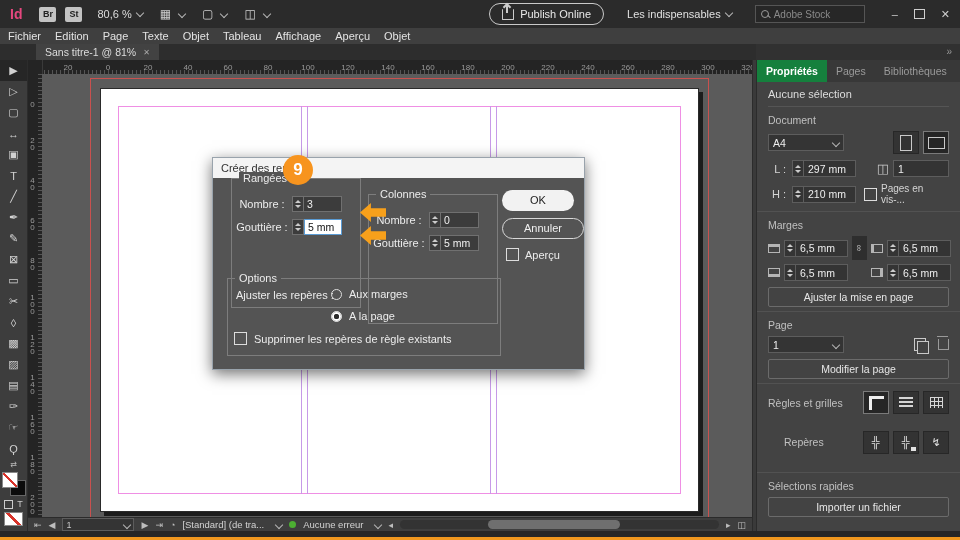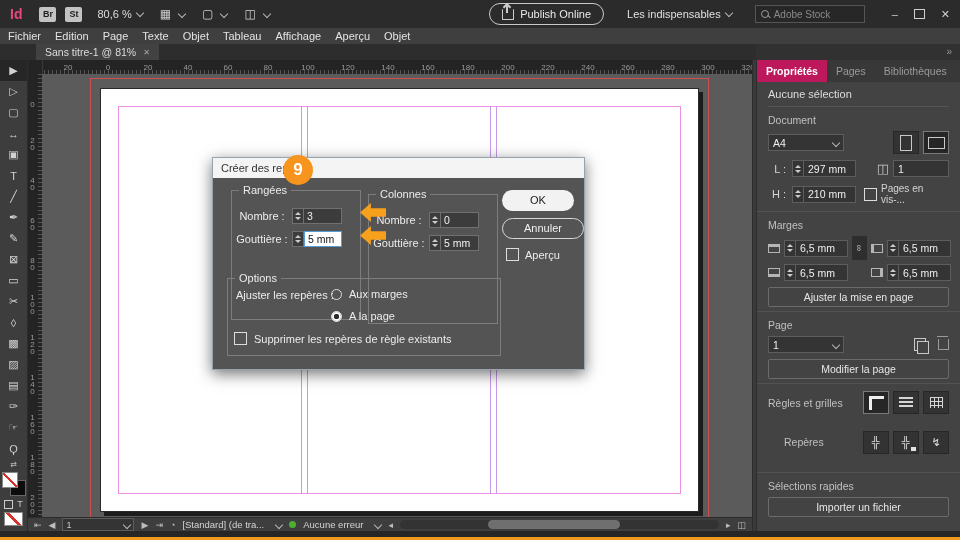--- a/index.html
+++ b/index.html
@@ -64,21 +64,21 @@
   .colguide{position:absolute;top:17px;bottom:17px;width:1px;background:#c79ae8;}
   
   #vscroll{position:absolute;left:752px;top:60px;width:14px;height:471px;background:#3a3a3a;border-left:1px solid #2c2c2c;box-sizing:border-box;color:#9a9a9a;font-size:8px;text-align:center;}
   #vscroll .sa{position:absolute;left:0;right:0;}
   
   #dialog{position:absolute;left:212px;top:157px;width:371px;height:211px;background:#545454;border:1px solid #99a3ac;box-shadow:0 4px 14px rgba(0,0,0,.55);z-index:40;}
   .dtitle{height:20px;background:#f4f4f4;color:#333;font-size:11px;line-height:20px;padding-left:8px;}
   .dbadge{position:absolute;left:70px;top:-3px;width:30px;height:30px;border-radius:50%;background:#f7941e;color:#fff;font-size:17px;font-weight:bold;display:flex;align-items:center;justify-content:center;z-index:5;}
   .dgroup{position:absolute;border:1px solid #7d7d7d;}
   .glegend{position:absolute;top:-7px;left:7px;background:#545454;padding:0 4px;color:#ececec;font-size:11px;}
-  .g-rows{left:18px;top:32px;width:128px;height:128px;}
+  .g-rows{left:18px;top:20px;width:128px;height:128px;}
   .g-cols{left:155px;top:36px;width:128px;height:128px;}
   .drow{position:absolute;left:2px;right:2px;height:16px;display:flex;align-items:center;}
   .drow.r1{top:17px}.drow.r2{top:40px}
   .drow label{flex:none;width:56px;text-align:center;color:#ececec;font-size:11px;margin-right:2px;}
   .stp{width:12px;height:16px;background:#3c3c3c;border:1px solid #707070;display:flex;flex-direction:column;align-items:center;justify-content:center;box-sizing:border-box;flex:none;}
   .stp .up{width:0;height:0;border:3px solid transparent;border-bottom:3px solid #ccc;margin-bottom:2px;}
   .stp .dn{width:0;height:0;border:3px solid transparent;border-top:3px solid #ccc;}
   .dfield{width:38px;height:16px;background:#3c3c3c;border:1px solid #707070;border-left:none;color:#f0f0f0;font-size:10.5px;line-height:14px;padding:0 3px;box-sizing:border-box;}
   .dfield.sel{background:#fff;color:#111;border:1px solid #5a9bd4;}
   .oarrow{position:absolute;width:26px;height:19px;background:#f7a01b;clip-path:polygon(0 50%,42% 0,42% 28%,100% 28%,100% 72%,42% 72%,42% 100%);z-index:6;}
@@ -92,21 +92,21 @@
   .radio{display:inline-block;width:11px;height:11px;border:1px solid #ddd;border-radius:50%;box-sizing:border-box;}
   .radio.sel{background:#fff;box-shadow:inset 0 0 0 2px #fff, inset 0 0 0 5px #333;}
   .radio.sel::after{content:'';display:block;width:5px;height:5px;background:#2b2b2b;border-radius:50%;margin:2px;}
   .opt1{position:absolute;left:103px;top:9px;display:flex;align-items:center;gap:7px;color:#ececec;}
   .opt2{position:absolute;left:103px;top:31px;display:flex;align-items:center;gap:7px;color:#ececec;justify-content:flex-end;}
   .optcb{position:absolute;left:6px;top:53px;display:flex;align-items:center;gap:7px;color:#ececec;}
   
   #rightpanel{position:absolute;left:756px;top:60px;width:204px;height:471px;background:#434343;border-left:1px solid #2c2c2c;box-sizing:border-box;}
   .ptabs{height:22px;background:#383838;display:flex;font-size:10.5px;}
   .ptab{padding:0 9px;display:flex;align-items:center;color:#9a9a9a;}
-  .ptab.active{background:#be185d;color:#fff;font-weight:bold;}
+  .ptab.active{background:#15803d;color:#fff;font-weight:bold;}
   .pbody{padding:0 11px;}
   .psel{line-height:24px;color:#ddd;border-bottom:1px solid #555;font-size:11px;}
   .plabel{color:#c0c0c0;font-size:10.5px;margin:7px 0 5px;}
   .prow{display:flex;align-items:center;margin-bottom:6px;gap:4px;}
   .pfield{background:#343434;border:1px solid #5d5d5d;color:#eee;font-size:10.5px;height:17px;display:flex;align-items:center;padding:0 4px;box-sizing:border-box;}
   .psel-field{width:76px;justify-content:space-between;}
   .pstep{display:flex;}
   .pstep .stp{height:17px;background:#343434;border-color:#5d5d5d;}
   .pstep .pfield{border-left:none;width:52px;}
   .plbl{width:18px;color:#d5d5d5;text-align:right;margin-right:2px;flex:none;}

